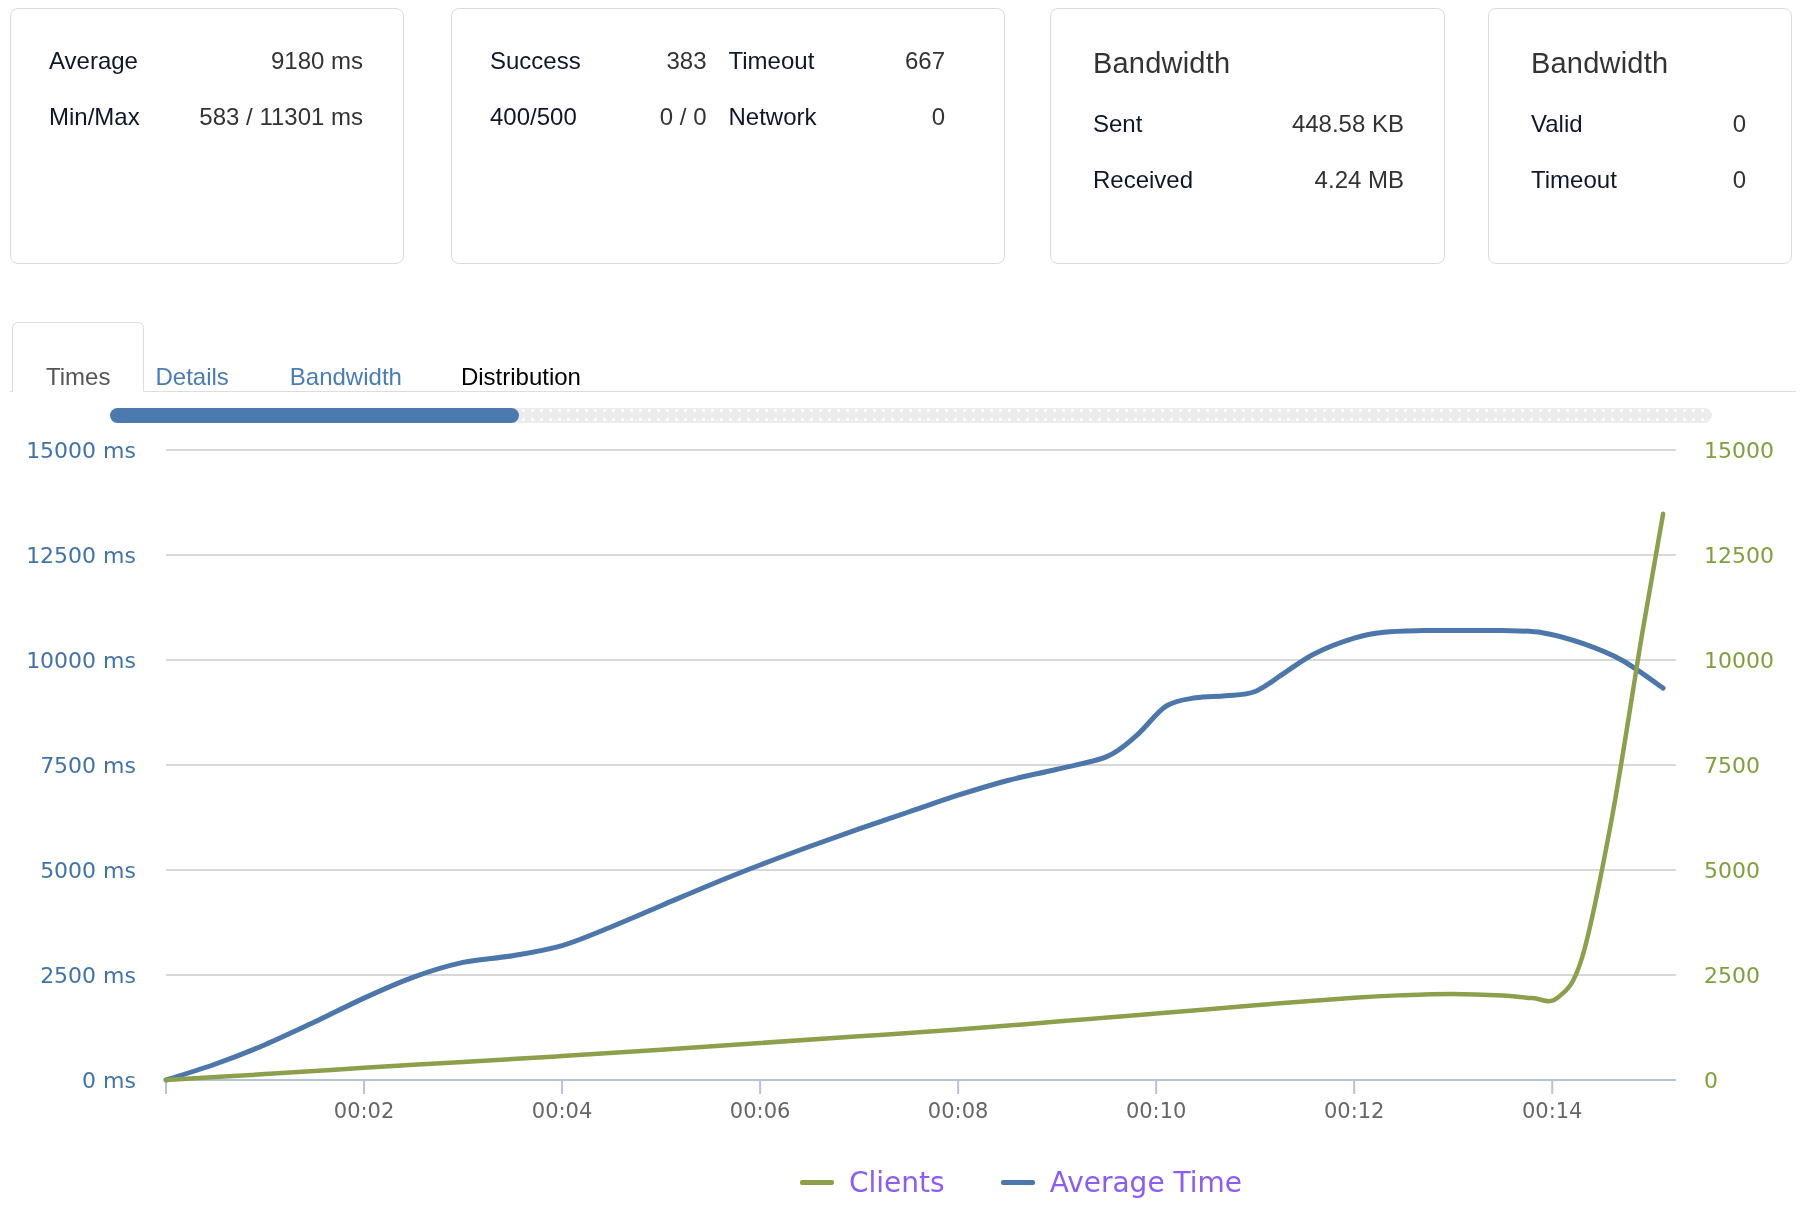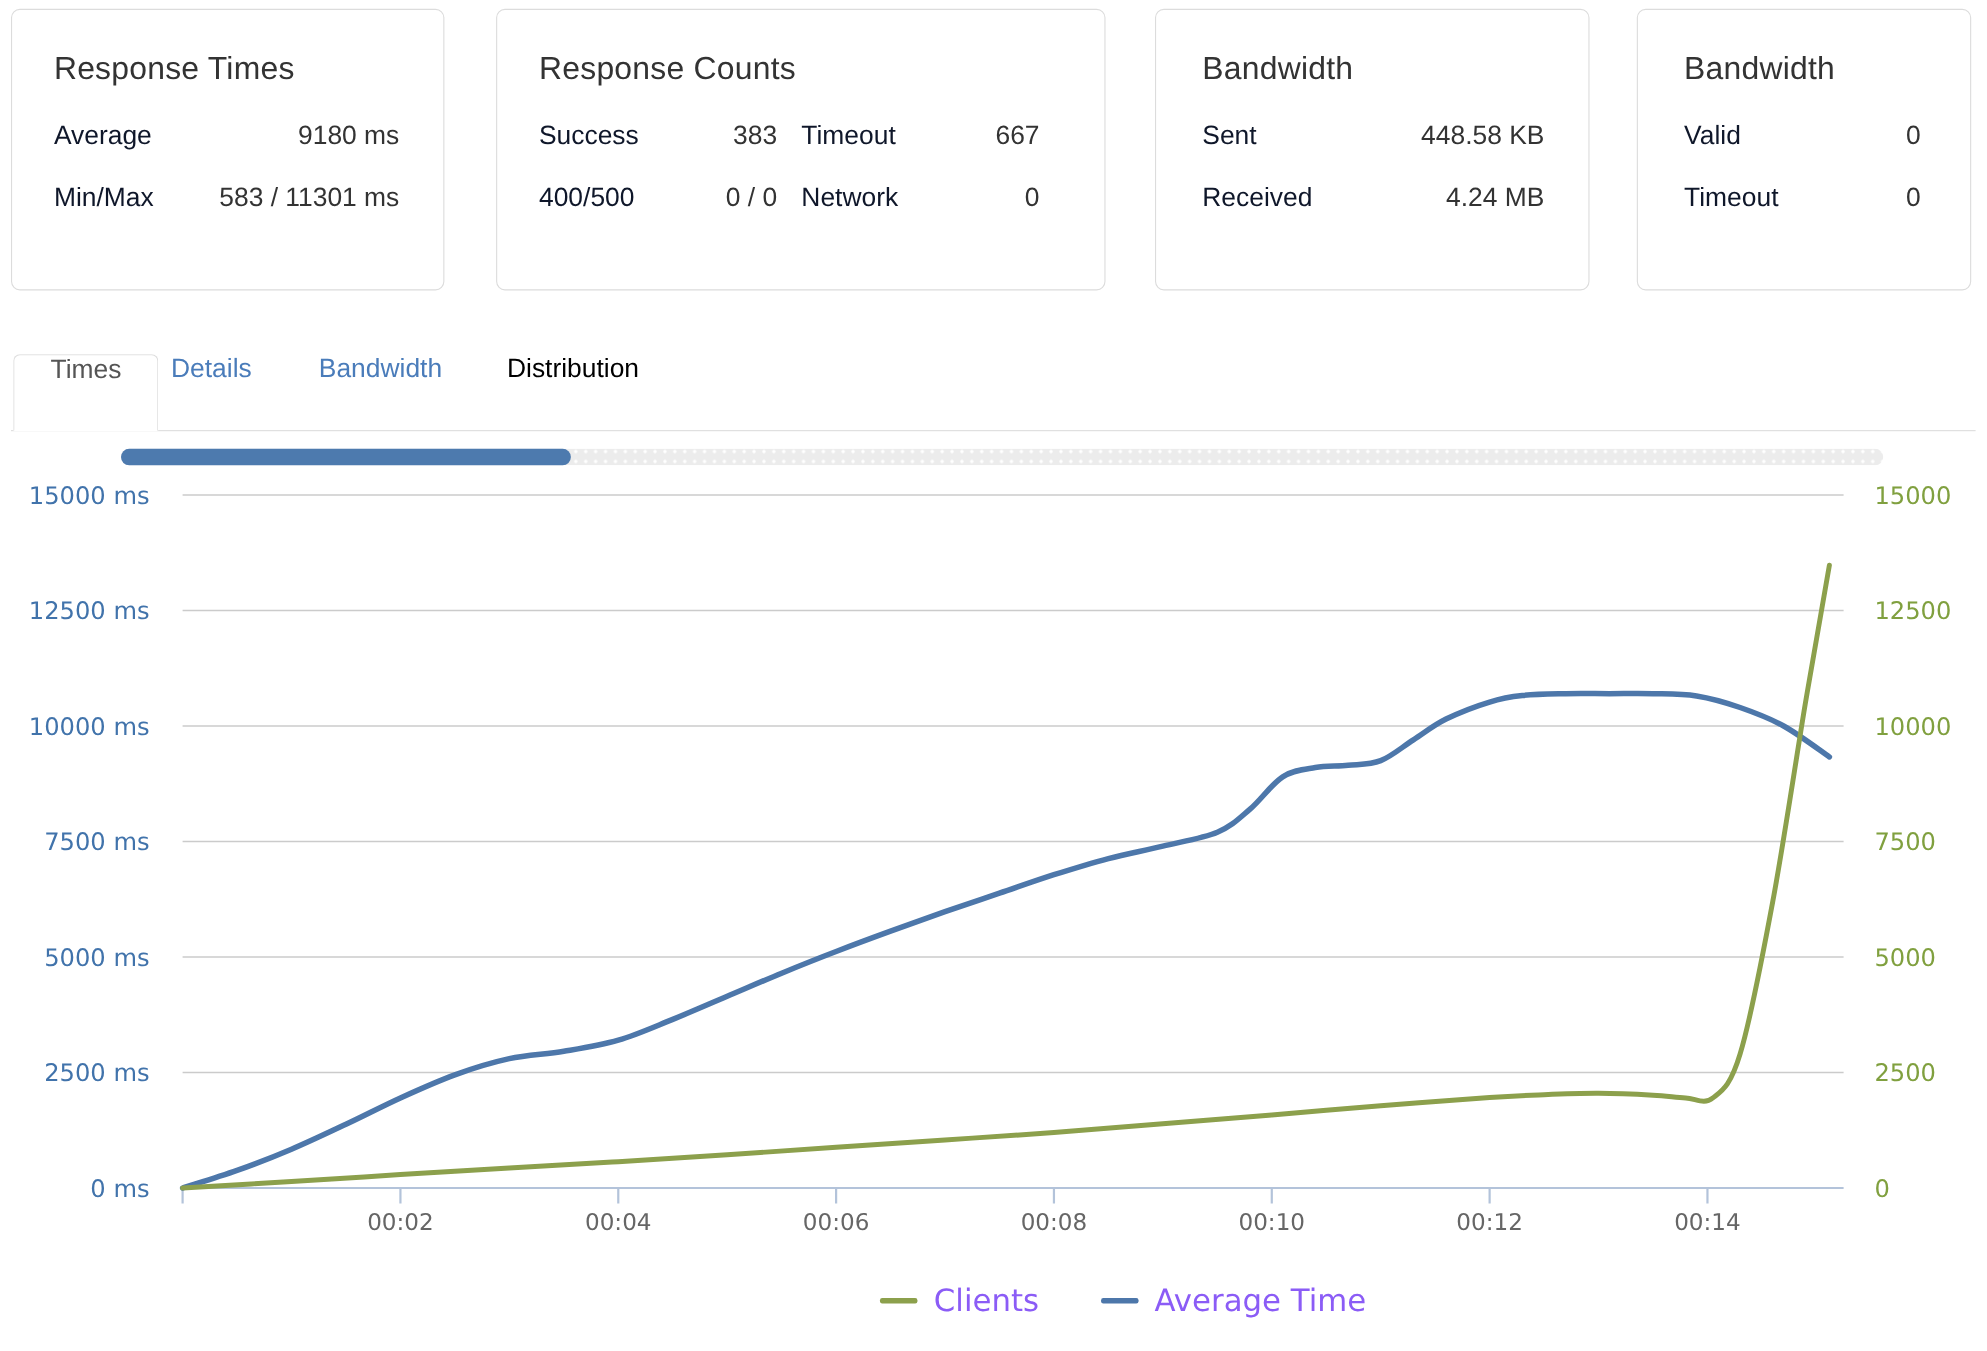--- a/index.html
+++ b/index.html
@@ -14,21 +14,21 @@
   .stat-row{display:flex;justify-content:space-between;align-items:baseline;
             font-size:24px;margin-bottom:28px;}
   .stat-row .lbl{color:#0f172a;}
   .stat-row .val{color:#333;text-align:right;}
   .card-counts .card-inner{padding-right:59px;}
   .counts-grid{display:grid;grid-template-columns:1fr 1fr;column-gap:22px;}
 
   
   .tabs{position:absolute;top:322px;left:10px;right:10px;height:69px;
         border-bottom:1px solid #ddd;display:flex;align-items:stretch;}
-  .tab{box-sizing:border-box;display:flex;align-items:flex-start;font-size:24px;cursor:pointer;}
+  .tab{box-sizing:border-box;display:flex;align-items:flex-end;font-size:24px;cursor:pointer;}
   .tab.active{margin-left:2px;padding:0 33px;background:#fff;color:#555;
               border:1px solid #ddd;border-bottom:1px solid #fff;margin-bottom:-1px;
               border-radius:6px 6px 0 0;}
   .tab.link{color:#4a7cba;padding:0;}
   .tab.t-details{margin-left:11px;}
   .tab.t-bandwidth{margin-left:61px;}
   .tab.t-distribution{margin-left:59px;}
 
   
   .progress-track{position:absolute;top:408px;left:110px;width:1602px;height:15px;
@@ -48,35 +48,33 @@
   .legend-item .dash{display:inline-block;width:34px;height:5px;border-radius:2px;background:#999;}
   .legend-item .txt{font-size:28px;font-weight:normal;color:#8b5cf6;}
 </style>
 </head>
 <body>
 
 <div class="page">
 
   <div class="card" style="left:10px;width:394px;">
     <div class="card-inner">
-      <h2>Response Times</h2>
       <div class="stat-row">
         <span class="lbl">Average</span>
         <span class="val">9180 ms</span>
       </div>
       <div class="stat-row">
         <span class="lbl">Min/Max</span>
         <span class="val">583 / 11301 ms</span>
       </div>
     </div>
   </div>
 
   <div class="card card-counts" style="left:451px;width:554px;">
     <div class="card-inner">
-      <h2>Response Counts</h2>
       <div class="counts-grid">
         <div class="stat-row">
           <span class="lbl">Success</span>
           <span class="val">383</span>
         </div>
         <div class="stat-row">
           <span class="lbl">Timeout</span>
           <span class="val">667</span>
         </div>
         <div class="stat-row">

